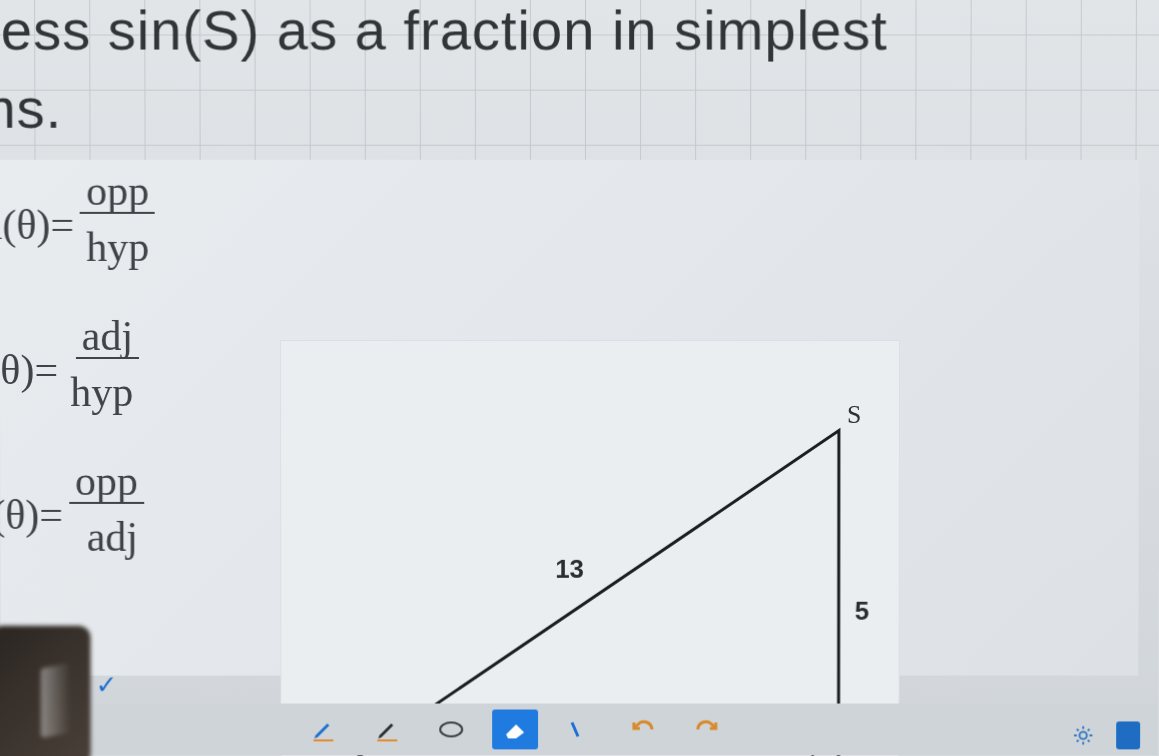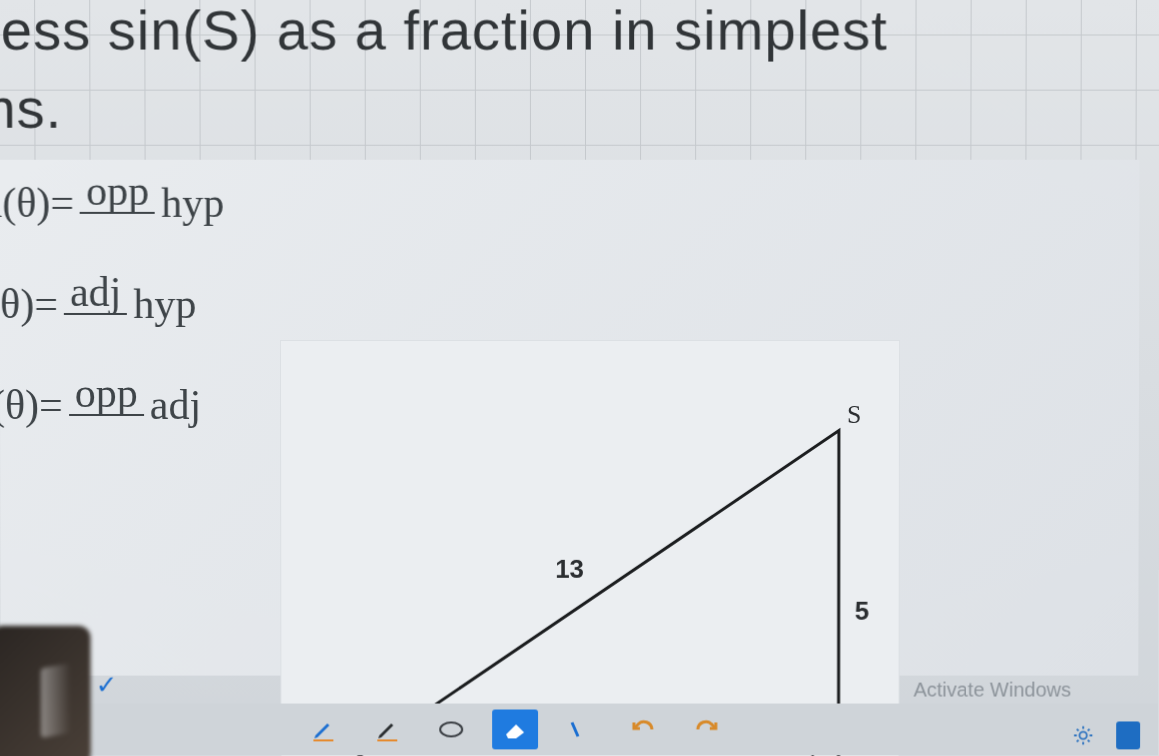--- a/index.html
+++ b/index.html
@@ -8,21 +8,21 @@
 .grid-area{position:absolute;top:0;left:0;right:0;height:160px;
   background-image:linear-gradient(#c5c9cd 1px,transparent 1px),linear-gradient(90deg,#c5c9cd 1px,transparent 1px);
   background-size:55px 55px;background-position:-20px -20px;
 }
 .question{position:absolute;top:-8px;left:-50px;right:0;font-size:56px;color:#313538;font-weight:500;letter-spacing:1px;line-height:1.4;white-space:pre}
 .question .l2{display:block}
 .whiteboard{position:absolute;top:160px;left:0;right:20px;bottom:80px;background:linear-gradient(135deg,#e9ecef 0%,#dde1e6 100%)}
 .notes{position:absolute;left:-30px;top:170px;color:#3e4448;font-family:'Comic Sans MS','Segoe Script',cursive;font-size:42px;line-height:1.0}
 .note-row{display:flex;align-items:center;margin-bottom:35px}
 .lhs{display:inline-block}
-.frac{display:inline-flex;flex-direction:row;align-items:flex-start;margin-left:6px}
+.frac{display:inline-flex;flex-direction:column;align-items:flex-end;margin-left:6px}
 .frac .top{border-bottom:2.5px solid #3e4448;padding:0 6px}
 .frac .bot{padding:12px 6px}
 .tri-card{position:absolute;left:280px;top:180px;width:620px;height:480px;background:#ebeef1;border:1px solid #dce0e4}
 .tri-svg{width:100%;height:100%}
 .tri-label{font-family:'Times New Roman',serif;font-size:26px;fill:#2b2e31}
 .tri-side{font-family:Arial,sans-serif;font-size:26px;font-weight:600;fill:#2b2e31}
 .watermark{position:absolute;right:28px;bottom:38px;color:#8d949b;font-size:20px}
 .watermark .sub{font-size:14px;color:#9aa0a7}
 .toolbar{position:absolute;bottom:0;left:0;right:0;height:52px;background:#cfd4d9;display:flex;align-items:center}
 .toolbar .tools{margin-left:300px;display:flex;gap:18px;align-items:center}
@@ -75,24 +75,20 @@
     </div>
     <div class="note-row">
       <span class="lhs">n(θ)=</span>
       <span class="frac">
         <span class="top">opp</span>
         <span class="bot">adj</span>
       </span>
     </div>
   </div>
 
-  <div class="watermark">
-    <div>Activate Windows</div>
-    <div class="sub">Go to Settings to activate Windows</div>
-  </div>
 
   <div class="check">✓</div>
 
   <div class="toolbar">
     <div class="tools">
       <div class="tool">
         <svg width="24" height="24" viewBox="0 0 24 24">
             <path d="M3 21l3-1 12-12-2-2L4 18l-1 3z" fill="#1c6fd1"></path>
             <rect x="2" y="22" width="20" height="2" fill="#e68a2e"></rect>
           </svg>

